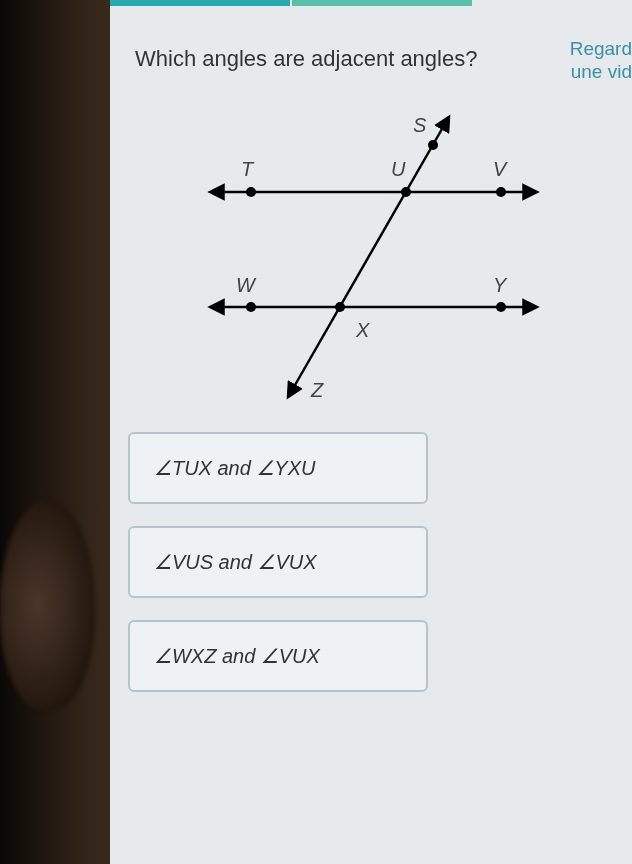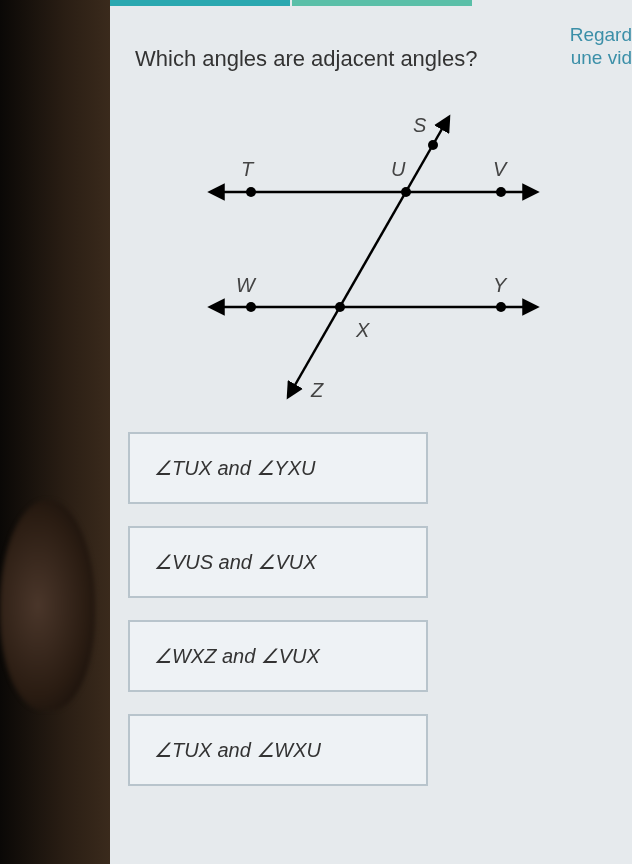--- a/index.html
+++ b/index.html
@@ -39,21 +39,21 @@
       position: relative;
     }
     .progress-seg {
       position: absolute;
       top: 0; height: 6px;
     }
     .seg1 { left: 0; width: 180px; background: #2aa8b0; }
     .seg2 { left: 182px; width: 180px; background: #5abfa8; }
     .header-right {
       position: absolute;
-      right: 0; top: 24px;
+      right: 0; top: 38px;
       text-align: right;
       color: #3b8fa8;
       font-size: 19px;
       line-height: 1.2;
       padding-right: 0;
     }
     .question {
       padding: 30px 18px 0 25px;
       color: #333;
       font-size: 22px;
@@ -70,21 +70,21 @@
     .answers {
       padding: 0 0 0 18px;
     }
     .answer-btn {
       display: block;
       width: 300px;
       padding: 22px 24px;
       margin-bottom: 22px;
       background: #eef2f5;
       border: 2px solid #b8c4cc;
-      border-radius: 0;
+      border-radius: 6px;
       font-size: 20px;
       color: #333;
       text-align: left;
       cursor: pointer;
       font-style: italic;
     }
     .angle { font-style: italic; }
   </style>
 </head>
 <body>
@@ -147,17 +147,14 @@
   <div class="answers">
     <button class="answer-btn">
       <span class="angle">∠TUX and ∠YXU</span>
     </button>
     <button class="answer-btn">
       <span class="angle">∠VUS and ∠VUX</span>
     </button>
     <button class="answer-btn">
       <span class="angle">∠WXZ and ∠VUX</span>
     </button>
-    <button class="answer-btn">
-      <span class="angle">∠TUX and ∠WXU</span>
-    </button>
   </div>
 </div>
 
 </body></html>

